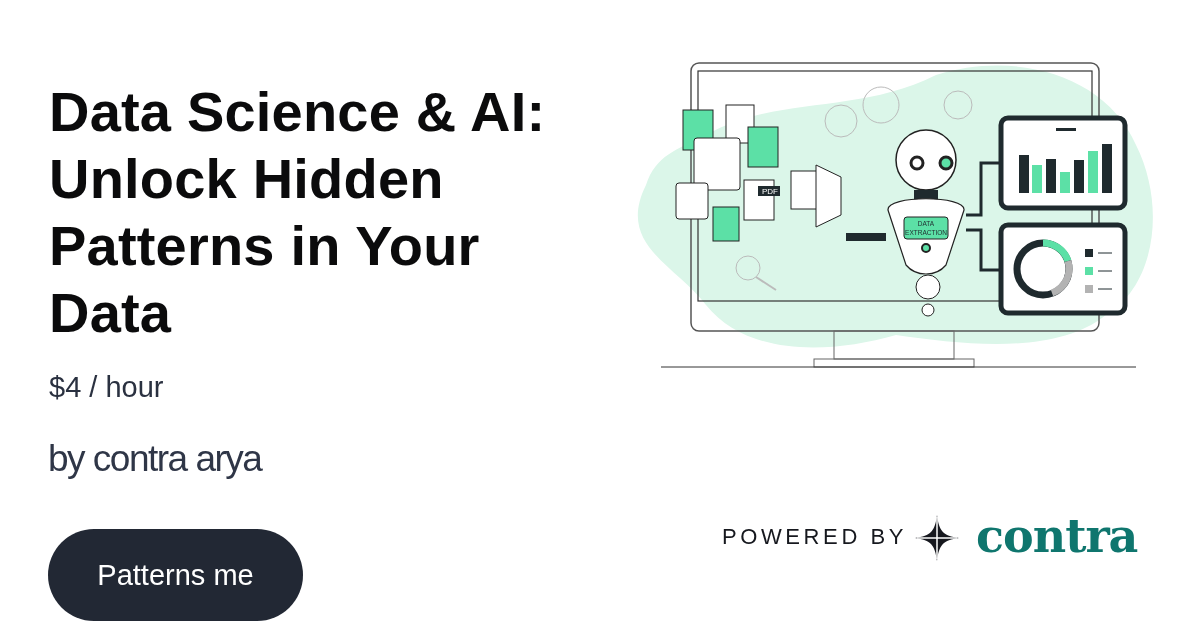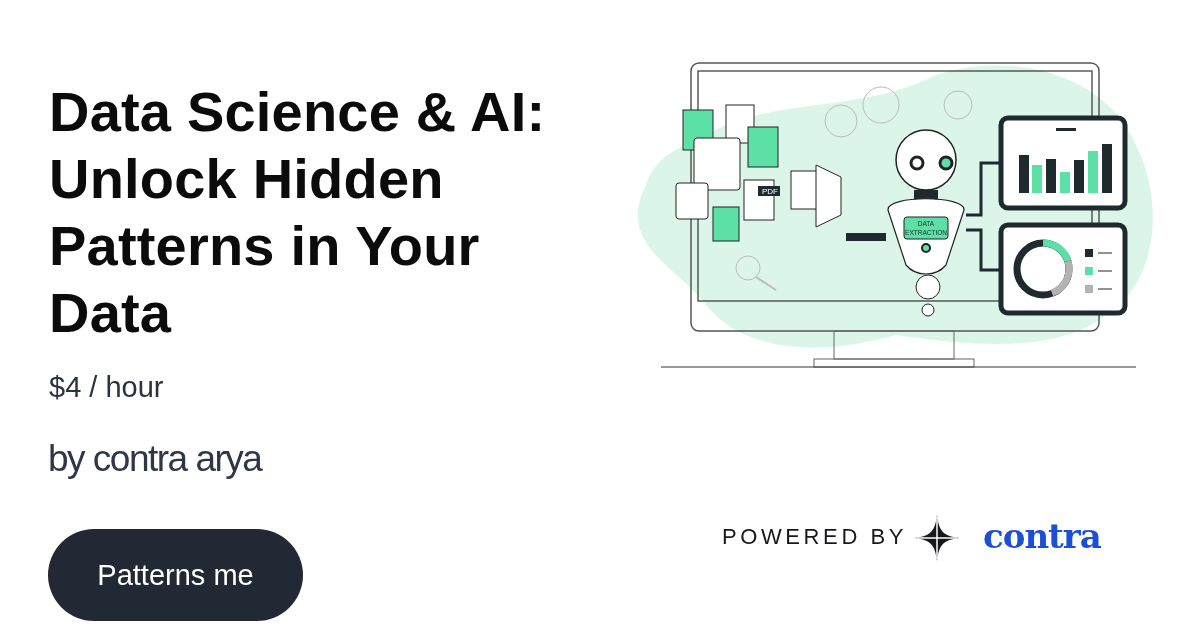--- a/index.html
+++ b/index.html
@@ -7,21 +7,21 @@
          font-family:"Liberation Sans", sans-serif; }
   .title { position:absolute; left:49px; top:78px; width:540px; margin:0;
            font-size:56px; line-height:67px; font-weight:700; color:#0b0b0c; letter-spacing:0.2px; }
   .price { position:absolute; left:49px; top:371px; font-size:29px; color:#2a3140; font-weight:400; }
   .author { position:absolute; left:48px; top:438px; font-size:37px; color:#2f3647; font-weight:500; letter-spacing:-1.5px; }
   .cta { position:absolute; left:48px; top:529px; width:255px; height:92px; border-radius:46px;
          background:#222834; color:#ffffff; border:none; font-family:"Liberation Sans", sans-serif;
          font-size:29px; font-weight:500; cursor:pointer; padding:0; }
   .powered { position:absolute; left:714px; top:524px; font-size:22px; letter-spacing:3.6px; color:#16181e; font-weight:500;margin-left:8px; }
   .brand { position:absolute; left:915px; top:513px; height:50px; display:flex; align-items:center; }
-  .brand-word { font-family:"DejaVu Serif", serif; font-weight:700; font-size:34px; color:#1d4ed8; margin-left:24px; letter-spacing:-1px; line-height:46px; position:relative; top:-2px; }
+  .brand-word { font-family:"DejaVu Serif", serif; font-weight:700; font-size:46px; color:#0f766e; margin-left:17px; letter-spacing:-1px; line-height:46px; position:relative; top:-2px; }
   .illus { position:absolute; left:636px; top:55px; width:520px; height:320px; }
 </style>
 </head>
 <body>
 
 <h1 class="title">Data Science &amp; AI: Unlock Hidden Patterns in Your Data</h1>
 <div class="price">$4 / hour</div>
 <div class="author">by contra arya</div>
 <button class="cta">Patterns me</button>
 

